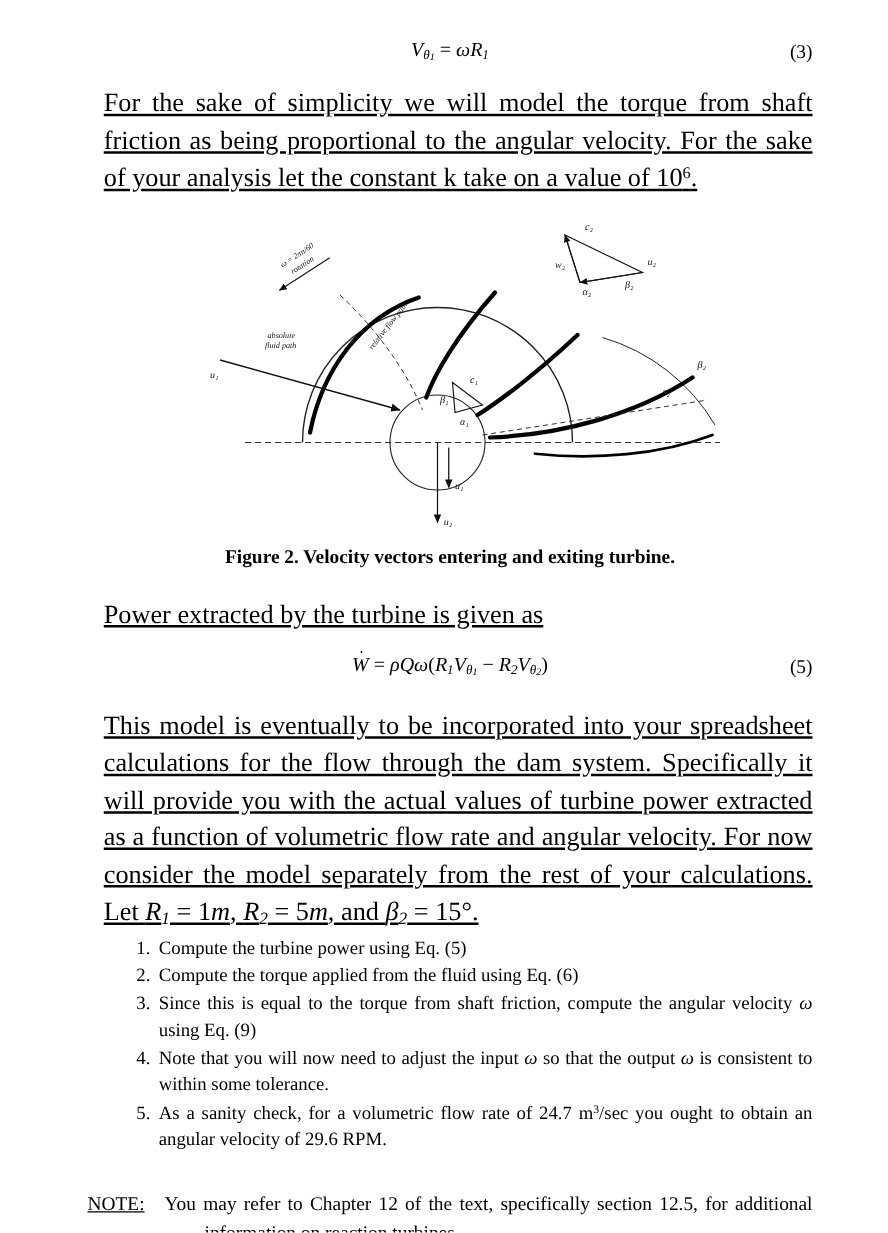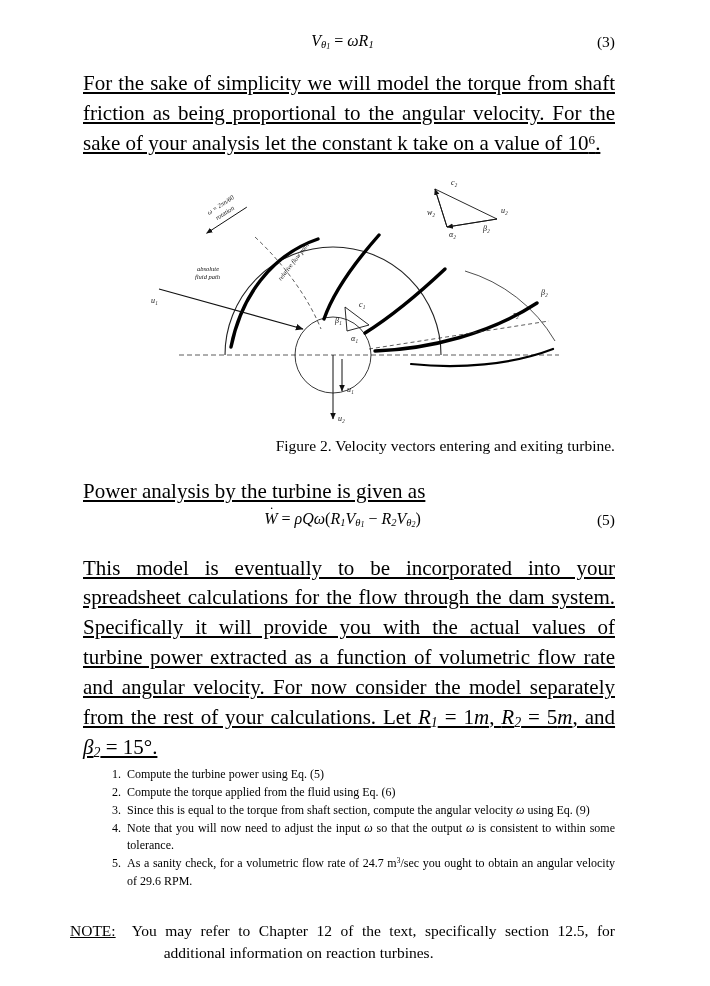--- a/index.html
+++ b/index.html
@@ -1,40 +1,40 @@
 <!DOCTYPE html>
 <html><head>
 <meta charset="utf-8">
 <style>
   html,body { margin:0; padding:0; background:#ffffff; }
   body { width:710px; height:986px; overflow:hidden;
          font-family:"Liberation Serif","DejaVu Serif",serif; color:#000; }
-  .page { box-sizing:border-box; width:710px; height:986px; padding:24px 95px 10px 70px; }
+  .page { box-sizing:border-box; width:710px; height:986px; padding:24px 60px 10px 70px; }
 
   p.body { margin:18px 0 0 13px; text-align:justify; line-height:1.42; font-size:21px;text-decoration:underline; }
   p.plain { text-align:left; }
 
   .eq-row { position:relative; text-align:center; font-size:16px; margin:8px 0; }
   .eq-row.tight { margin:3px 0; }
   .eq-num { position:absolute; right:0; top:1px; font-size:15.5px; }
 
   .tk-n  { }
   .tk-i  { font-style:italic; }
   .tk-sub  { font-style:italic; font-size:0.66em; vertical-align:-0.22em; }
   .tk-ssub { font-style:italic; font-size:0.5em;  vertical-align:-0.4em; }
   .tk-sup  { font-size:0.62em; vertical-align:0.5em; }
   .tk-dot  { font-style:italic; display:inline-block; position:relative; }
   .tk-dot::after { content:"\02D9"; position:absolute; left:38%; top:-0.42em; font-style:normal; font-size:0.9em; }
 
   .figure-wrap { margin:14px auto 0 auto; width:460px; }
   svg text { font:italic 8px "Liberation Serif","DejaVu Serif",serif; fill:#111; }
   svg text.tiny { font-size:6.5px; }
-  .caption { text-align:right; font-weight:normal; font-size:15.5px; margin-top:4px; }
+  .caption { text-align:center; font-weight:bold; font-size:15.5px; margin-top:4px; }
 
-  ol.steps { margin:4px 0 0 28px; padding-left:26px; font-size:12px; line-height:1.42; }
+  ol.steps { margin:4px 0 0 28px; padding-left:26px; font-size:15px; line-height:1.42; }
   ol.steps li { padding-left:3px; margin-bottom:1px; text-align:justify; }
 
   .note { display:flex; margin-top:30px; font-size:15.5px; line-height:1.45; }
   .note-label { flex:0 0 auto; text-decoration:underline; margin-right:16px; }
   .note-text { flex:1; text-align:justify; padding-left:32px; text-indent:-32px; }
 </style>
 </head>
 <body>
 
 <div class="page">
@@ -103,34 +103,34 @@
 
       <path d="M 232,134 L 256,152 L 234,158 Z" fill="none" stroke="#111" stroke-width="0.9"></path>
       <text x="246" y="134">c₁</text>
       <text x="222" y="150">β₁</text>
       <text x="238" y="168">α₁</text>
     </svg>
   </div>
 
   <div class="caption">Figure 2.  Velocity vectors entering and exiting turbine.</div>
 
-  <p class="body plain" style="margin-top:22px;">Power analysis by the turbine is given as</p>
+  <p class="body plain" style="margin-top:22px;">Power extracted by the turbine is given as</p>
 
-  <div class="eq-row tight" style="margin-top:4px;">
+  <div class="eq-row tight" style="margin-top:17px;">
     <span class="eq"><span class="tk-dot">W</span><span class="tk-n"> = </span><span class="tk-i">ρ</span><span class="tk-i">Q</span><span class="tk-i">ω</span><span class="tk-n">(</span><span class="tk-i">R</span><span class="tk-sub">1</span><span class="tk-i">V</span><span class="tk-sub">θ</span><span class="tk-ssub">1</span><span class="tk-n"> − </span><span class="tk-i">R</span><span class="tk-sub">2</span><span class="tk-i">V</span><span class="tk-sub">θ</span><span class="tk-ssub">2</span><span class="tk-n">)</span></span>
     <span class="eq-num">(5)</span>
   </div>
 
   <p class="body" style="margin-top:24px;"><span class="tk-n">This model is eventually to be incorporated into your spreadsheet calculations for the flow through the dam system.  Specifically it will provide you with the actual values of turbine power extracted as a function of volumetric flow rate and angular velocity.  For now consider the model separately from the rest of your calculations.  Let </span><span class="tk-i">R</span><span class="tk-sub">1</span><span class="tk-n"> = 1</span><span class="tk-i">m</span><span class="tk-n">, </span><span class="tk-i">R</span><span class="tk-sub">2</span><span class="tk-n"> = 5</span><span class="tk-i">m</span><span class="tk-n">, and </span><span class="tk-i">β</span><span class="tk-sub">2</span><span class="tk-n"> = 15°.</span></p>
 
 
   <ol class="steps">
     <li><span><span class="tk-n">Compute the turbine power using Eq. (5)</span></span></li>
     <li><span><span class="tk-n">Compute the torque applied from the fluid using Eq. (6)</span></span></li>
-    <li><span><span class="tk-n">Since this is equal to the torque from shaft section, compute the angular velocity </span><span class="tk-i">ω</span><span class="tk-n"> using Eq. (9)</span></span></li>
+    <li><span><span class="tk-n">Since this is equal to the torque from shaft friction, compute the angular velocity </span><span class="tk-i">ω</span><span class="tk-n"> using Eq. (9)</span></span></li>
     <li><span><span class="tk-n">Note that you will now need to adjust the input </span><span class="tk-i">ω</span><span class="tk-n"> so that the output </span><span class="tk-i">ω</span><span class="tk-n"> is consistent to within some tolerance.</span></span></li>
     <li><span><span class="tk-n">As a sanity check, for a volumetric flow rate of 24.7 m</span><span class="tk-sup">3</span><span class="tk-n">/sec you ought to obtain an angular velocity of 29.6 RPM.</span></span></li>
   </ol>
 
   <div class="note">
     <span class="note-label">NOTE:</span>
     <span class="note-text"><span class="tk-n">You may refer to Chapter 12 of the text, specifically section 12.5, for additional information on reaction turbines.</span></span>
   </div>
 
 </div>

